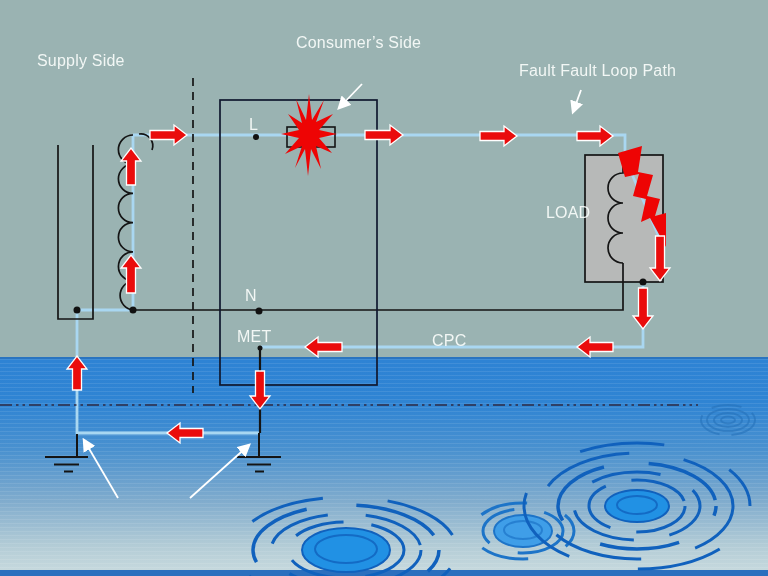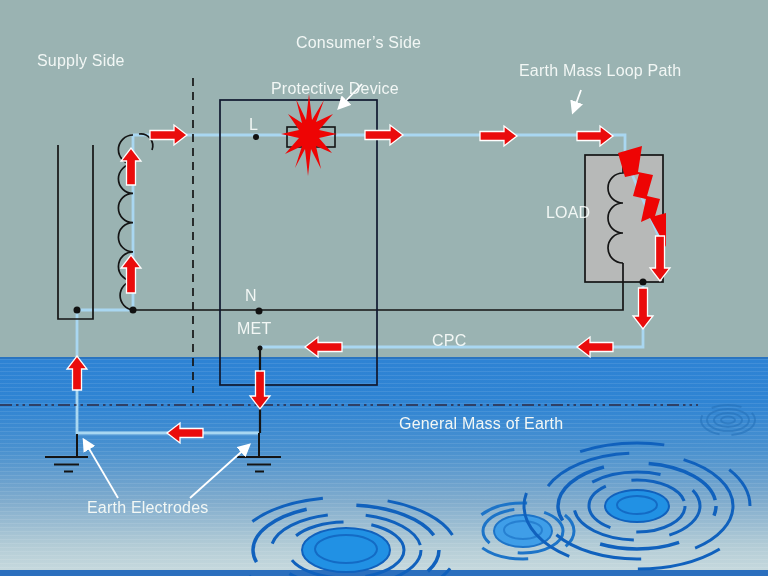--- a/index.html
+++ b/index.html
@@ -130,22 +130,19 @@
     <g stroke="#ffffff" stroke-width="1.8">
       <line x1="362" y1="84" x2="339" y2="108" marker-end="url(#wh)"></line>
       <line x1="581" y1="90" x2="573" y2="112" marker-end="url(#wh)"></line>
       <line x1="118" y1="498" x2="84" y2="440" marker-end="url(#wh)"></line>
       <line x1="190" y1="498" x2="249" y2="445" marker-end="url(#wh)"></line>
     </g>
   </svg>
 
   <div class="lbl" style="left:37px;top:52px">Supply Side</div>
   <div class="lbl" style="left:296px;top:34px">Consumer’s Side</div>
-  <div class="lbl" style="left:271px;top:80px">Protective Device</div>
-  <div class="lbl" style="left:519px;top:62px">Earth Mass Loop Path</div>
+  <div class="lbl" style="left:519px;top:62px">Fault Fault Loop Path</div>
   <div class="lbl" style="left:546px;top:204px">LOAD</div>
   <div class="lbl" style="left:249px;top:116px">L</div>
   <div class="lbl" style="left:245px;top:287px">N</div>
-  <div class="lbl" style="left:237px;top:320px">MET</div>
+  <div class="lbl" style="left:237px;top:328px">MET</div>
   <div class="lbl" style="left:432px;top:332px">CPC</div>
-  <div class="lbl" style="left:399px;top:415px">General Mass of Earth</div>
-  <div class="lbl" style="left:87px;top:499px">Earth Electrodes</div>
 </div>
 
 </body></html>

